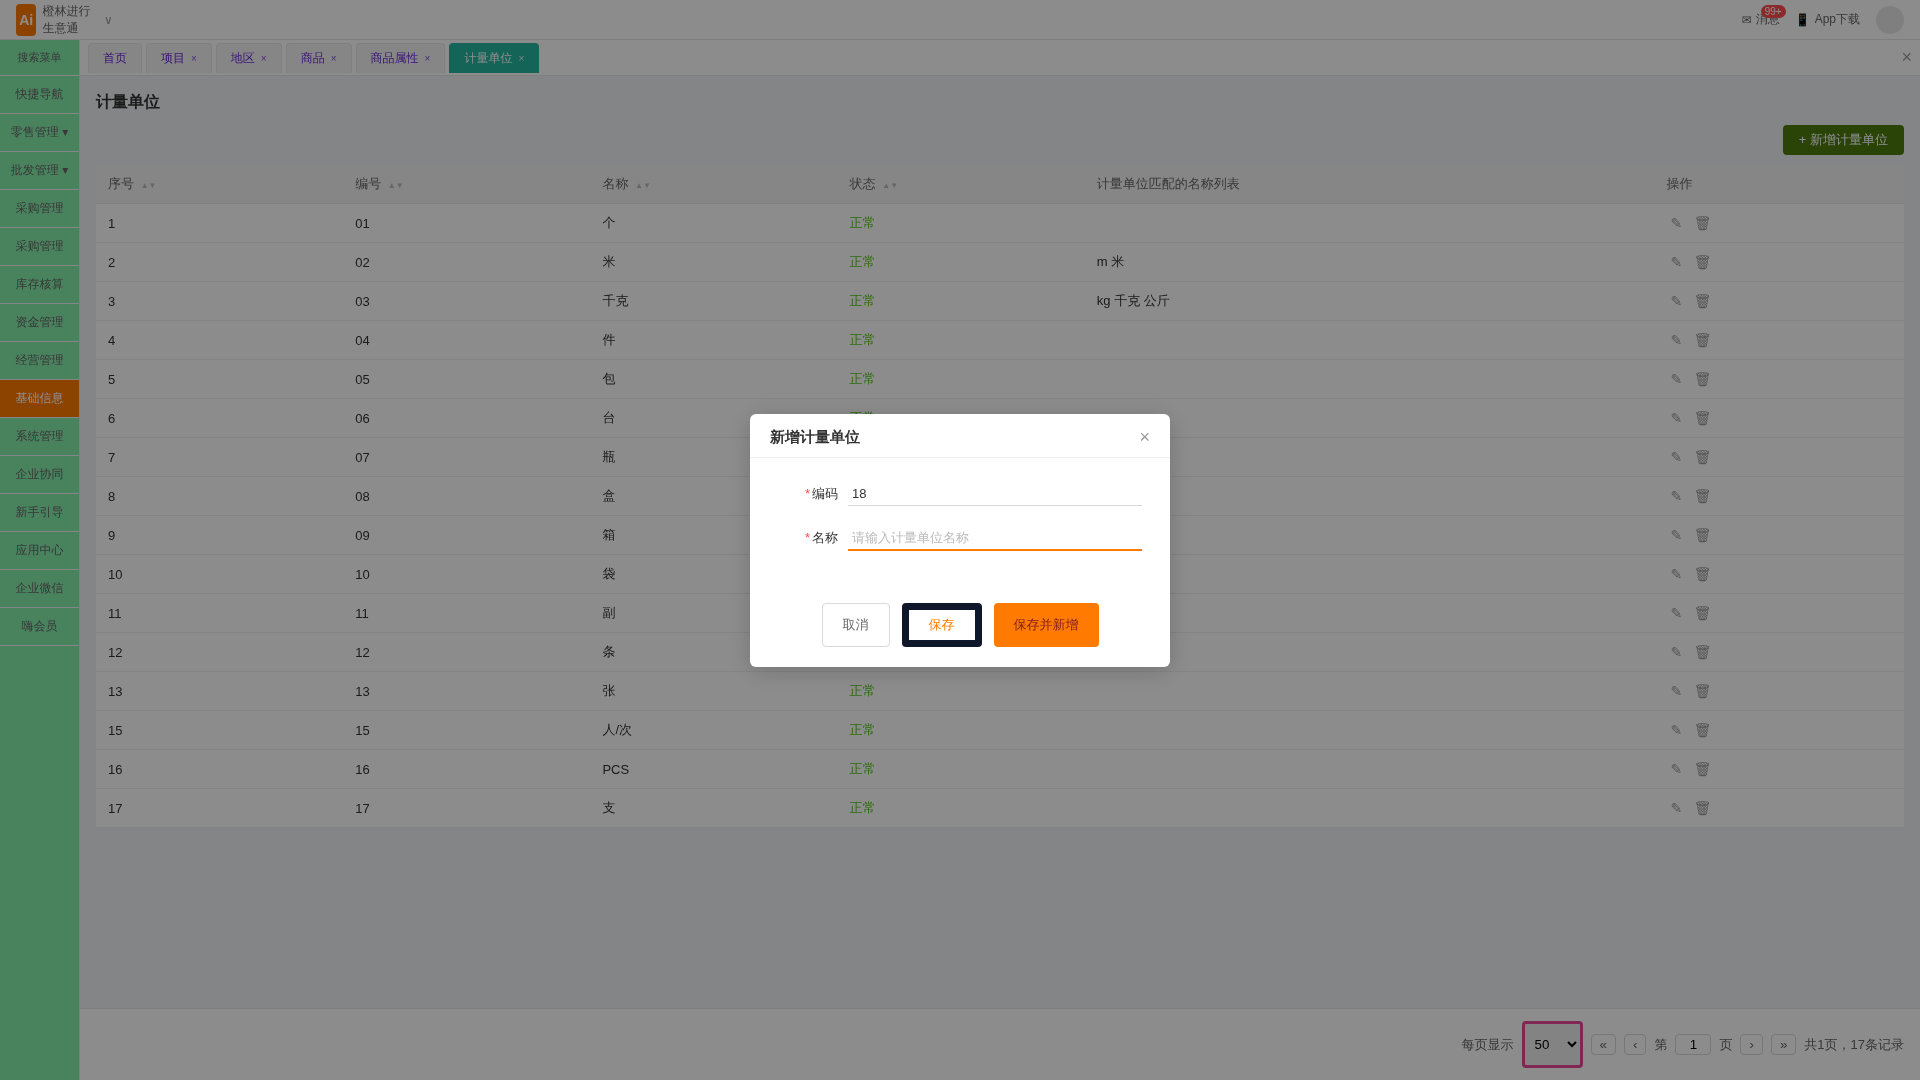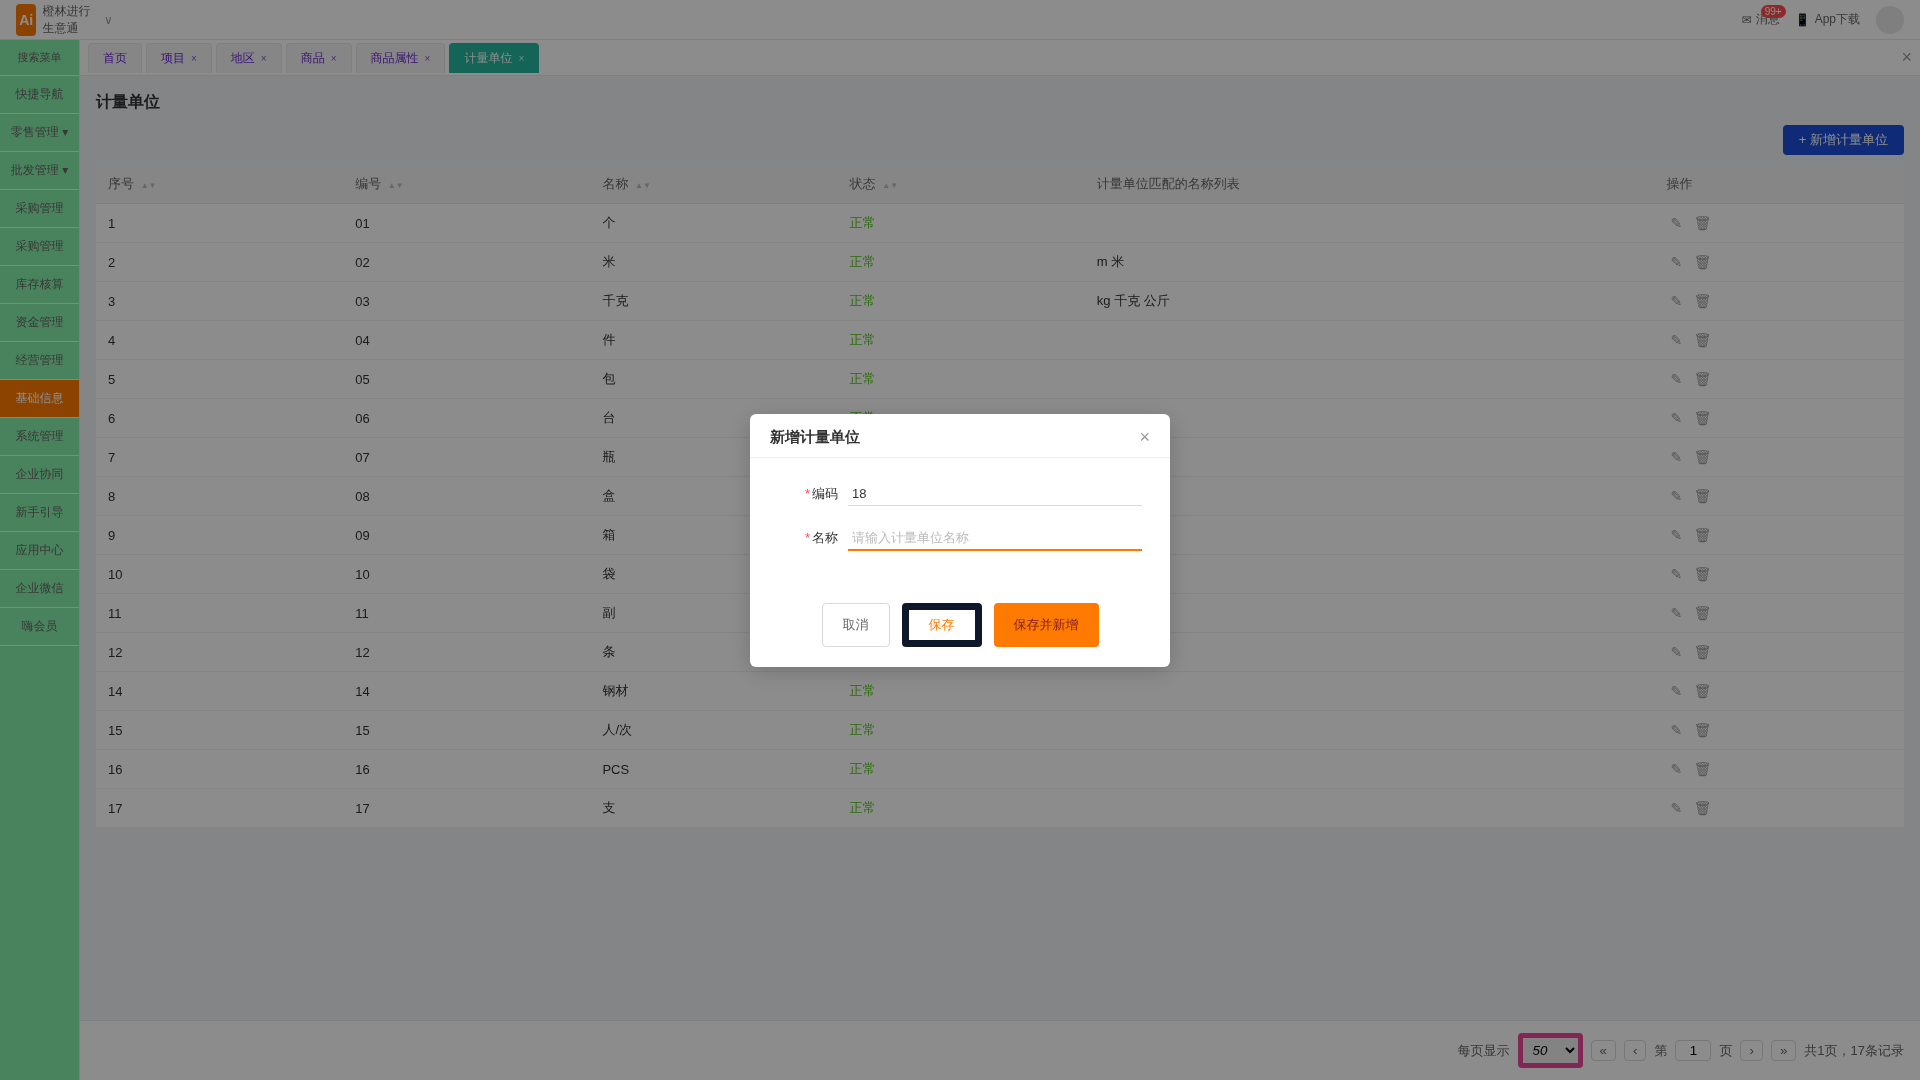--- a/index.html
+++ b/index.html
@@ -37,32 +37,32 @@
     .tab .close-icon { font-size: 10px; color: inherit; opacity: 0.8; }
     .tabs-close-all { position: absolute; right: 8px; font-size: 18px; color: #999; cursor: pointer; }
 
     
     .page-content { flex: 1; padding: 16px; overflow-y: auto; position: relative; }
 
     .page-title { font-size: 16px; font-weight: bold; margin-bottom: 12px; color: #333; }
 
     
     .table-toolbar { display: flex; justify-content: flex-end; margin-bottom: 10px; }
-    .btn-add { background: #1d4ed8; color: #fff; border: none; padding: 6px 16px; border-radius: 4px; cursor: pointer; font-size: 13px; }
+    .btn-add { background: #4d7c0f; color: #fff; border: none; padding: 6px 16px; border-radius: 4px; cursor: pointer; font-size: 13px; }
 
     table { width: 100%; border-collapse: collapse; background: #fff; font-size: 13px; }
     thead tr { background: #f5f5f5; }
     th { padding: 10px 12px; text-align: left; border-bottom: 1px solid #e8e8e8; color: #666; font-weight: normal; white-space: nowrap; }
     td { padding: 9px 12px; border-bottom: 1px solid #f0f0f0; color: #333; }
     .status-normal { color: #52c41a; }
     .op-btn { background: none; border: none; cursor: pointer; color: #999; font-size: 14px; padding: 2px 4px; }
 
     
     .pagination { display: flex; align-items: center; justify-content: flex-end; padding: 12px 16px; gap: 8px; font-size: 13px; background: #fff; border-top: 1px solid #e8e8e8; color: #666; }
-    .pagination select { border: 5px solid #ec4899; padding: 4px 6px; border-radius: 4px; font-style: italic; }
+    .pagination select { border: 3px solid #ec4899; padding: 12px 6px; border-radius: 4px; }
     .pagination .page-nav { border: 1px solid #d9d9d9; background: #fff; padding: 2px 8px; border-radius: 4px; cursor: pointer; color: #666; }
     .pagination .page-nav:disabled { opacity: 0.4; cursor: default; }
     .pagination input { border: 1px solid #d9d9d9; width: 36px; text-align: center; padding: 2px 4px; border-radius: 4px; }
 
     
     .modal-overlay { position: fixed; top: 0; left: 0; width: 100%; height: 100%; background: rgba(0,0,0,0.45); display: flex; align-items: center; justify-content: center; z-index: 1000; }
     .modal { background: #fff; border-radius: 6px; width: 420px; box-shadow: 0 4px 24px rgba(0,0,0,0.18); }
     .modal-header { display: flex; align-items: center; justify-content: space-between; padding: 14px 20px 10px; border-bottom: 1px solid #f0f0f0; }
     .modal-title { font-size: 15px; font-weight: bold; color: #333; }
     .modal-close { background: none; border: none; font-size: 18px; cursor: pointer; color: #999; line-height: 1; }
@@ -303,23 +303,23 @@
       <td>12</td>
       <td>条</td>
       <td><span class="status-normal">正常</span></td>
       <td></td>
       <td>
         <button class="op-btn">✎</button>
         <button class="op-btn">🗑</button>
       </td>
     </tr>
               <tr>
-      <td>14</td>
-      <td>14</td>
-      <td>钢材</td>
+      <td>13</td>
+      <td>13</td>
+      <td>张</td>
       <td><span class="status-normal">正常</span></td>
       <td></td>
       <td>
         <button class="op-btn">✎</button>
         <button class="op-btn">🗑</button>
       </td>
     </tr>
               <tr>
       <td>15</td>
       <td>15</td>

